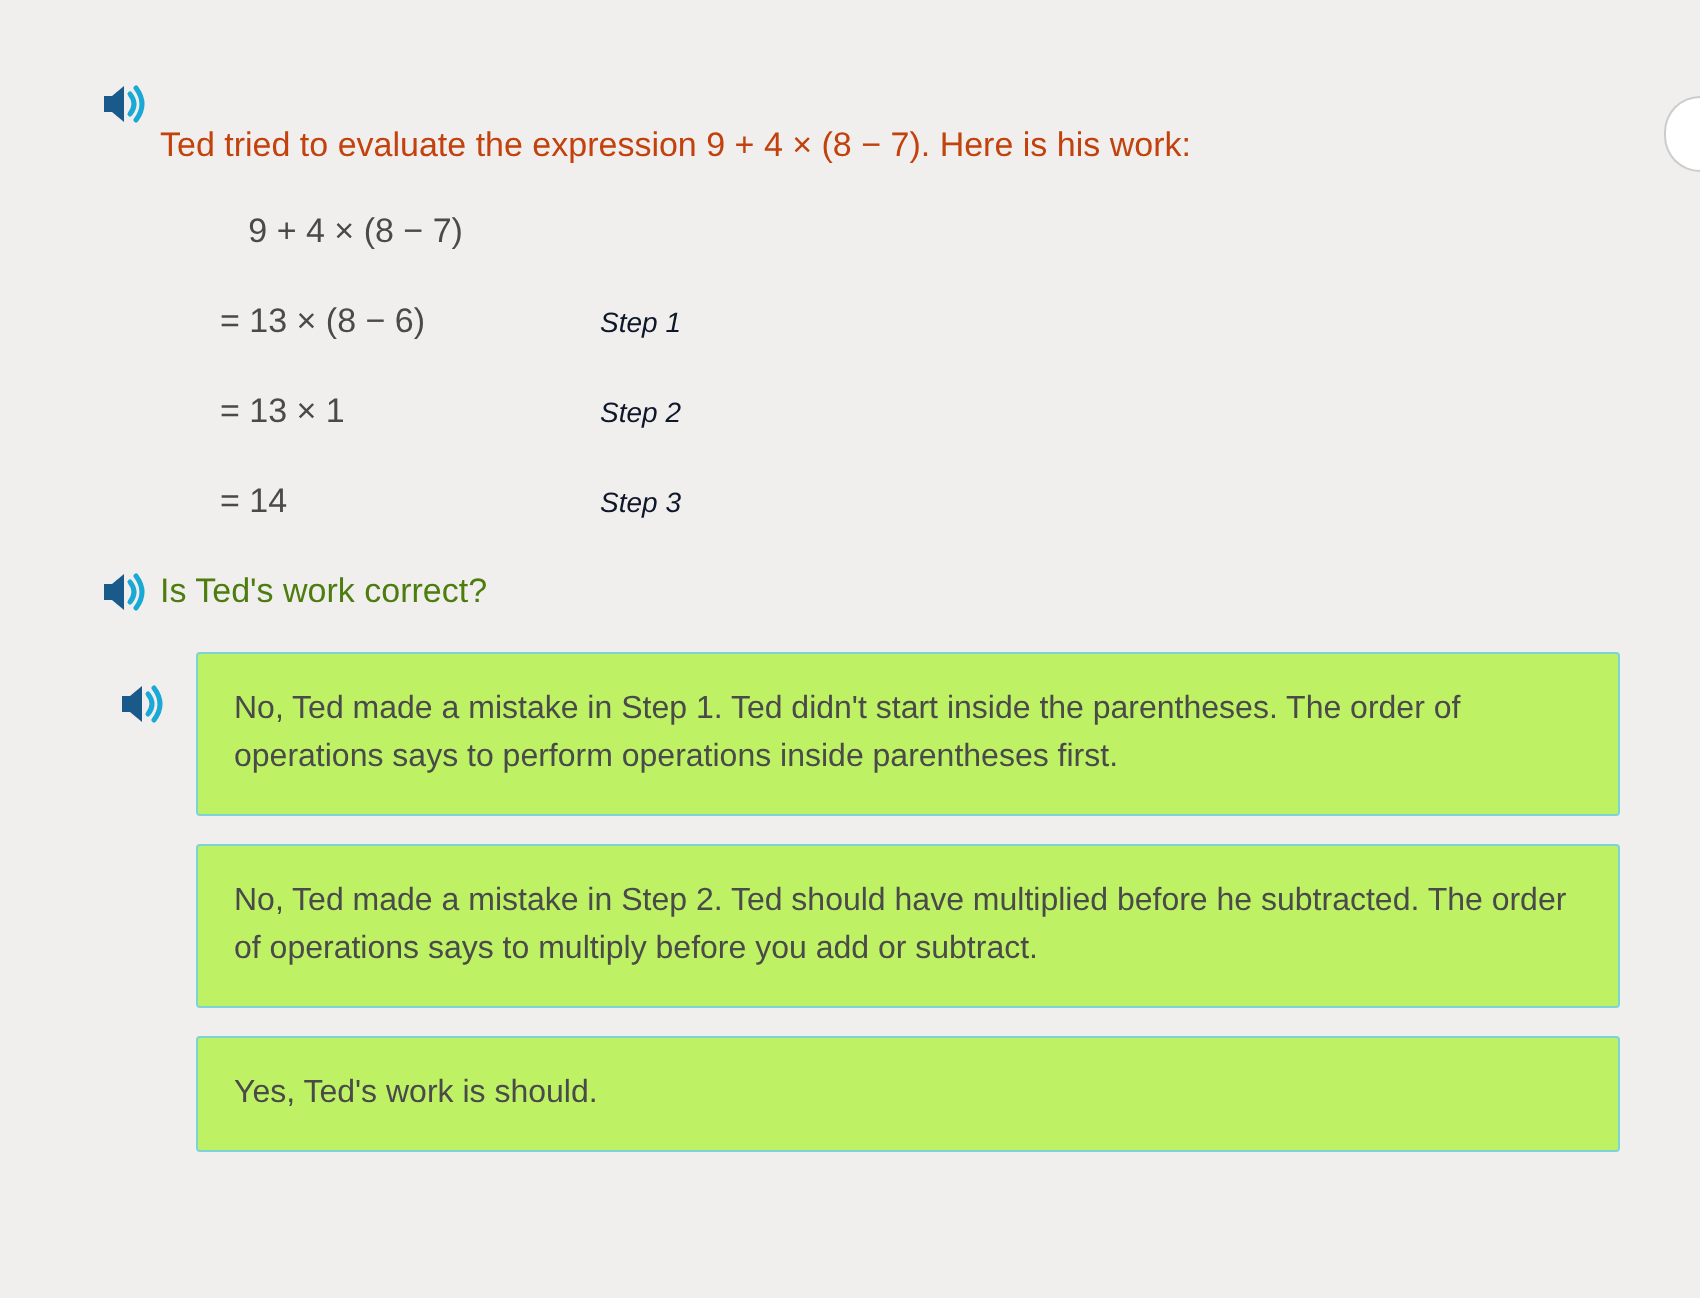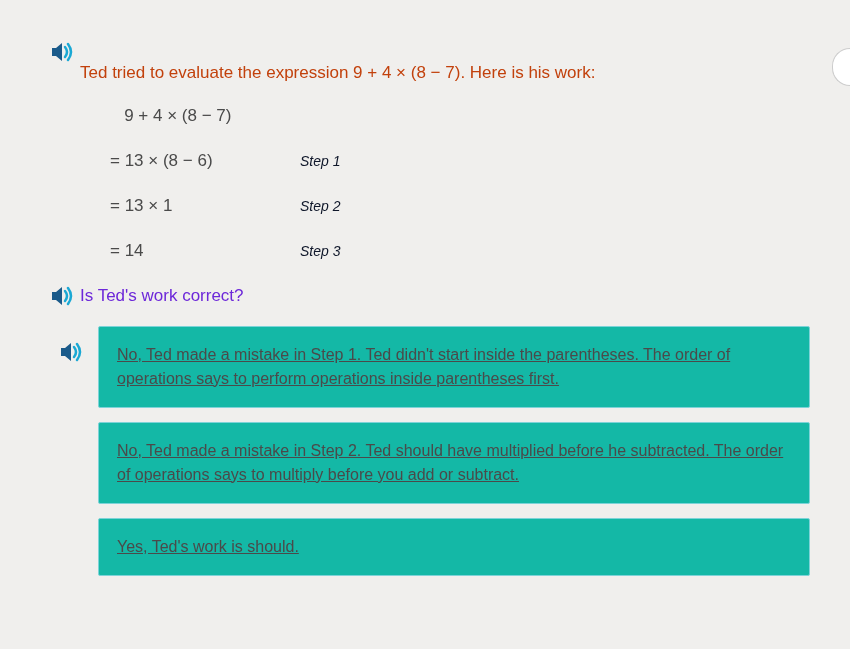--- a/index.html
+++ b/index.html
@@ -61,46 +61,45 @@
       font-size: 14px;
       color: #0f172a;
     }
     .subquestion-row {
       display: flex;
       align-items: center;
       margin-bottom: 20px;
     }
     .subquestion-text {
       font-size: 17px;
-      color: #6d28d9;
+      color: #4d7c0f;
     }
     .answer-block {
       display: flex;
       align-items: flex-start;
       margin-bottom: 14px;
       margin-left: 0;
     }
     .answer-speaker-col {
       width: 48px;
       flex-shrink: 0;
       display: flex;
       justify-content: center;
       padding-top: 16px;
     }
     .answer-option {
       flex: 1;
       border: 1px solid #7dd3d8;
-      background: #14b8a6;
+      background: #bef264;
       padding: 16px 18px;
       font-size: 16px;
       color: #4a4a4a;
       line-height: 1.5;
       border-radius: 2px;
       cursor: pointer;
-      text-decoration: underline;
     }
     .corner-button {
       position: absolute;
       top: 48px;
       right: 0;
       width: 18px;
       height: 38px;
       background: #fff;
       border: 1px solid #ccc;
       border-right: none;

